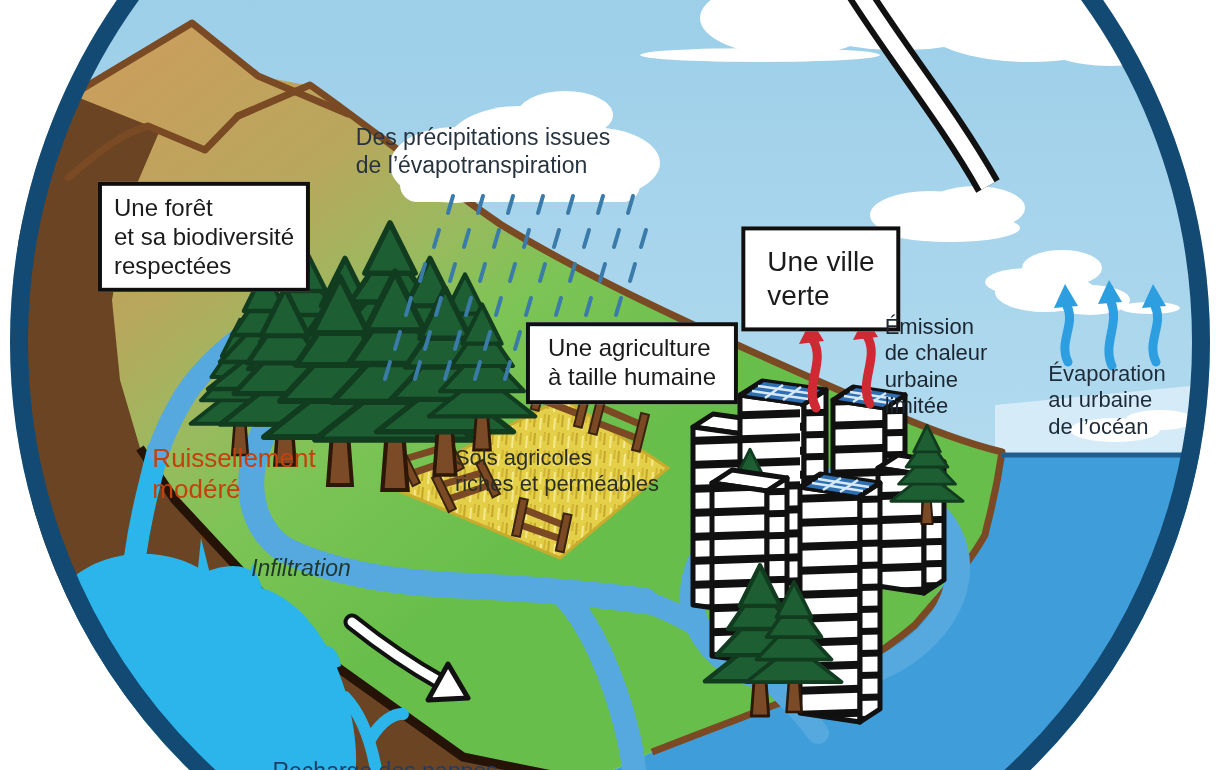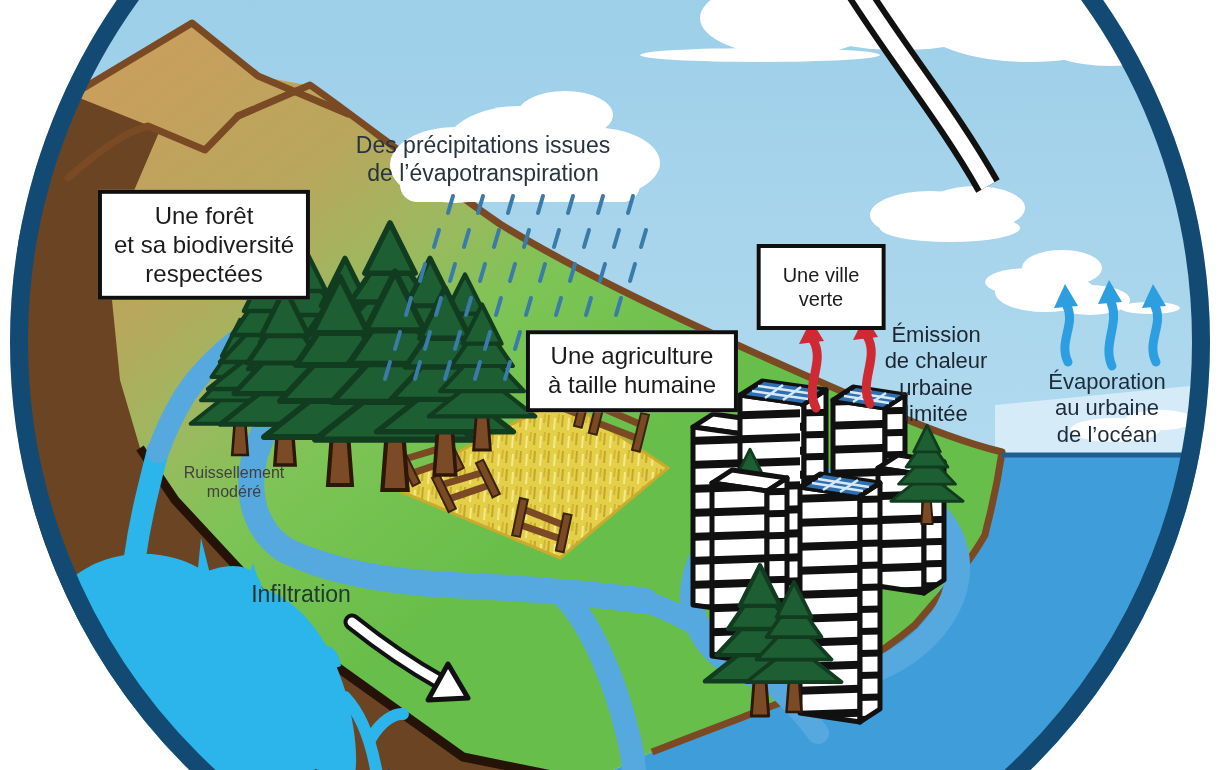--- a/index.html
+++ b/index.html
@@ -1,20 +1,20 @@
 <!DOCTYPE html>
 <html><head>
 <meta charset="utf-8">
 <style>
   html,body{margin:0;padding:0;background:#fff;}
   #stage{position:relative;width:1220px;height:770px;overflow:hidden;background:#fff;
          font-family:"Liberation Sans",sans-serif;}
   #stage svg{position:absolute;left:0;top:0;}
-  .lbl{position:absolute;transform:translate(-50%,-50%);text-align:center;
-       white-space:pre-line;line-height:1.2;color:#27343f;margin-top:8px;}
+  .lbl{position:absolute;transform:translate(-50%,-50%);text-align:left;
+       white-space:pre-line;line-height:1.2;color:#27343f;}
   .box{background:#fff;border:4px solid #0f0f0f;color:#1b1b1b;}
 </style>
 </head>
 <body>
 
 <div id="stage">
 <svg width="1220" height="770" viewBox="0 0 1220 770">
   <defs>
     <clipPath id="globe">
           <circle cx="610" cy="342" r="600"></circle>
@@ -305,35 +305,37 @@
   <circle cx="610" cy="342" r="591" fill="none" stroke="#134a74" stroke-width="18"></circle>
 </svg>
 
   <div class="lbl" style="left:483px;top:152px;font-size:23px;">Des précipitations issues
 de l’évapotranspiration</div>
 
   <div class="lbl box" style="left:204px;top:237px;font-size:24px;padding:8px 12px;">Une forêt
 et sa biodiversité
 respectées</div>
 
-  <div class="lbl box" style="left:821px;top:279px;font-size:20px;padding:15px 22px;">Une ville
+  <div class="lbl box" style="left:821px;top:279px;font-size:28px;padding:15px 22px;">Une ville
 verte</div>
 
   <div class="lbl" style="left:936px;top:367px;font-size:22px;color:#1d2630;">Émission
 de chaleur
 urbaine
 limitée</div>
 
   <div class="lbl box" style="left:632px;top:363px;font-size:24px;padding:8px 18px;">Une agriculture
 à taille humaine</div>
 
   <div class="lbl" style="left:1107px;top:401px;font-size:22px;color:#1e2c39;">Évaporation
 au urbaine
 de l’océan</div>
 
-  <div class="lbl" style="left:234px;top:474px;font-size:16px;color:#404040;">Ruissellement
+  <div class="lbl" style="left:234px;top:474px;font-size:26px;color:#c2410c;">Ruissellement
 modéré</div>
 
-
-  <div class="lbl" style="left:301px;top:587px;font-size:23px;color:#21382f;">Infiltration</div>
+  <div class="lbl" style="left:557px;top:471px;font-size:22px;color:#2a2f24;">Sols agricoles
+riches et perméables</div>
+
+  <div class="lbl" style="left:301px;top:569px;font-size:23px;color:#21382f;font-style:italic;">Infiltration</div>
 
   <div class="lbl" style="left:385px;top:772px;font-size:23px;color:#1e3e66;">Recharge des nappes</div>
 </div>
 
 </body></html>

